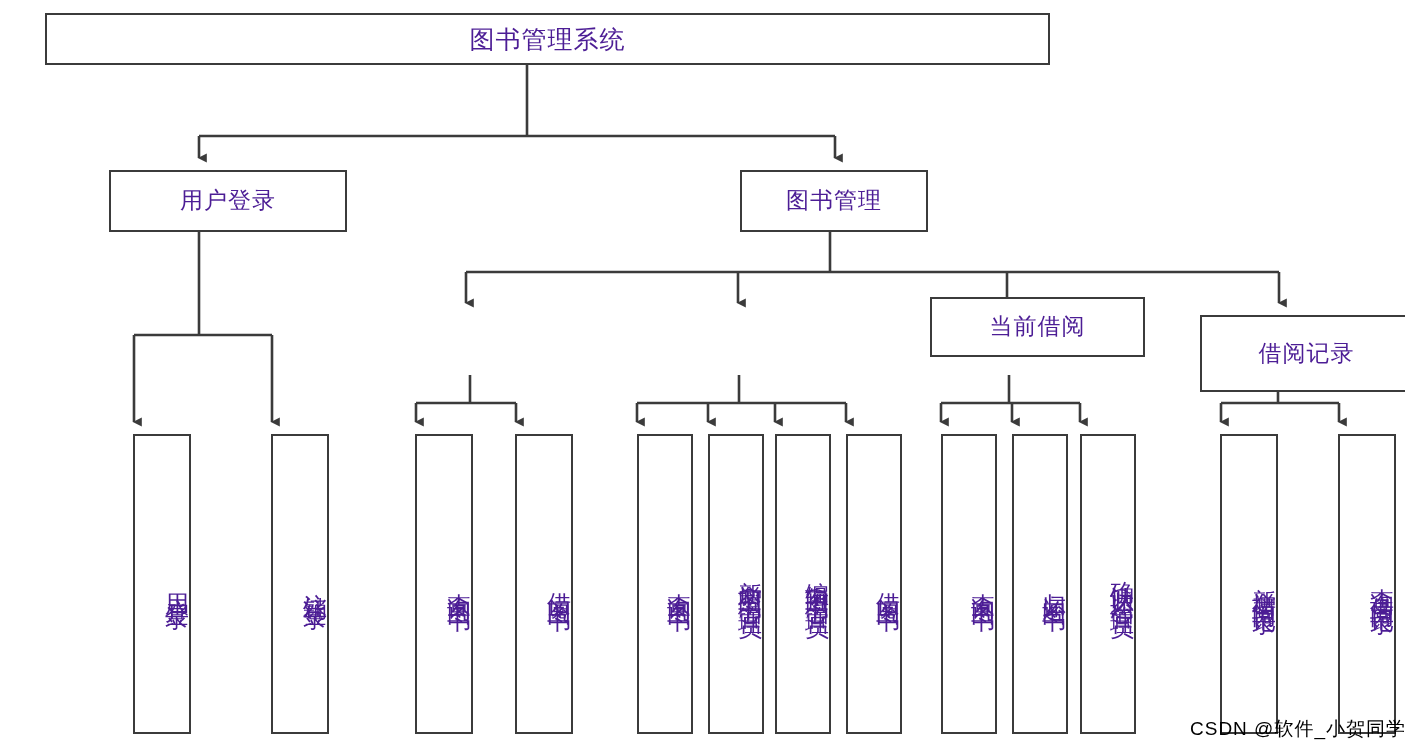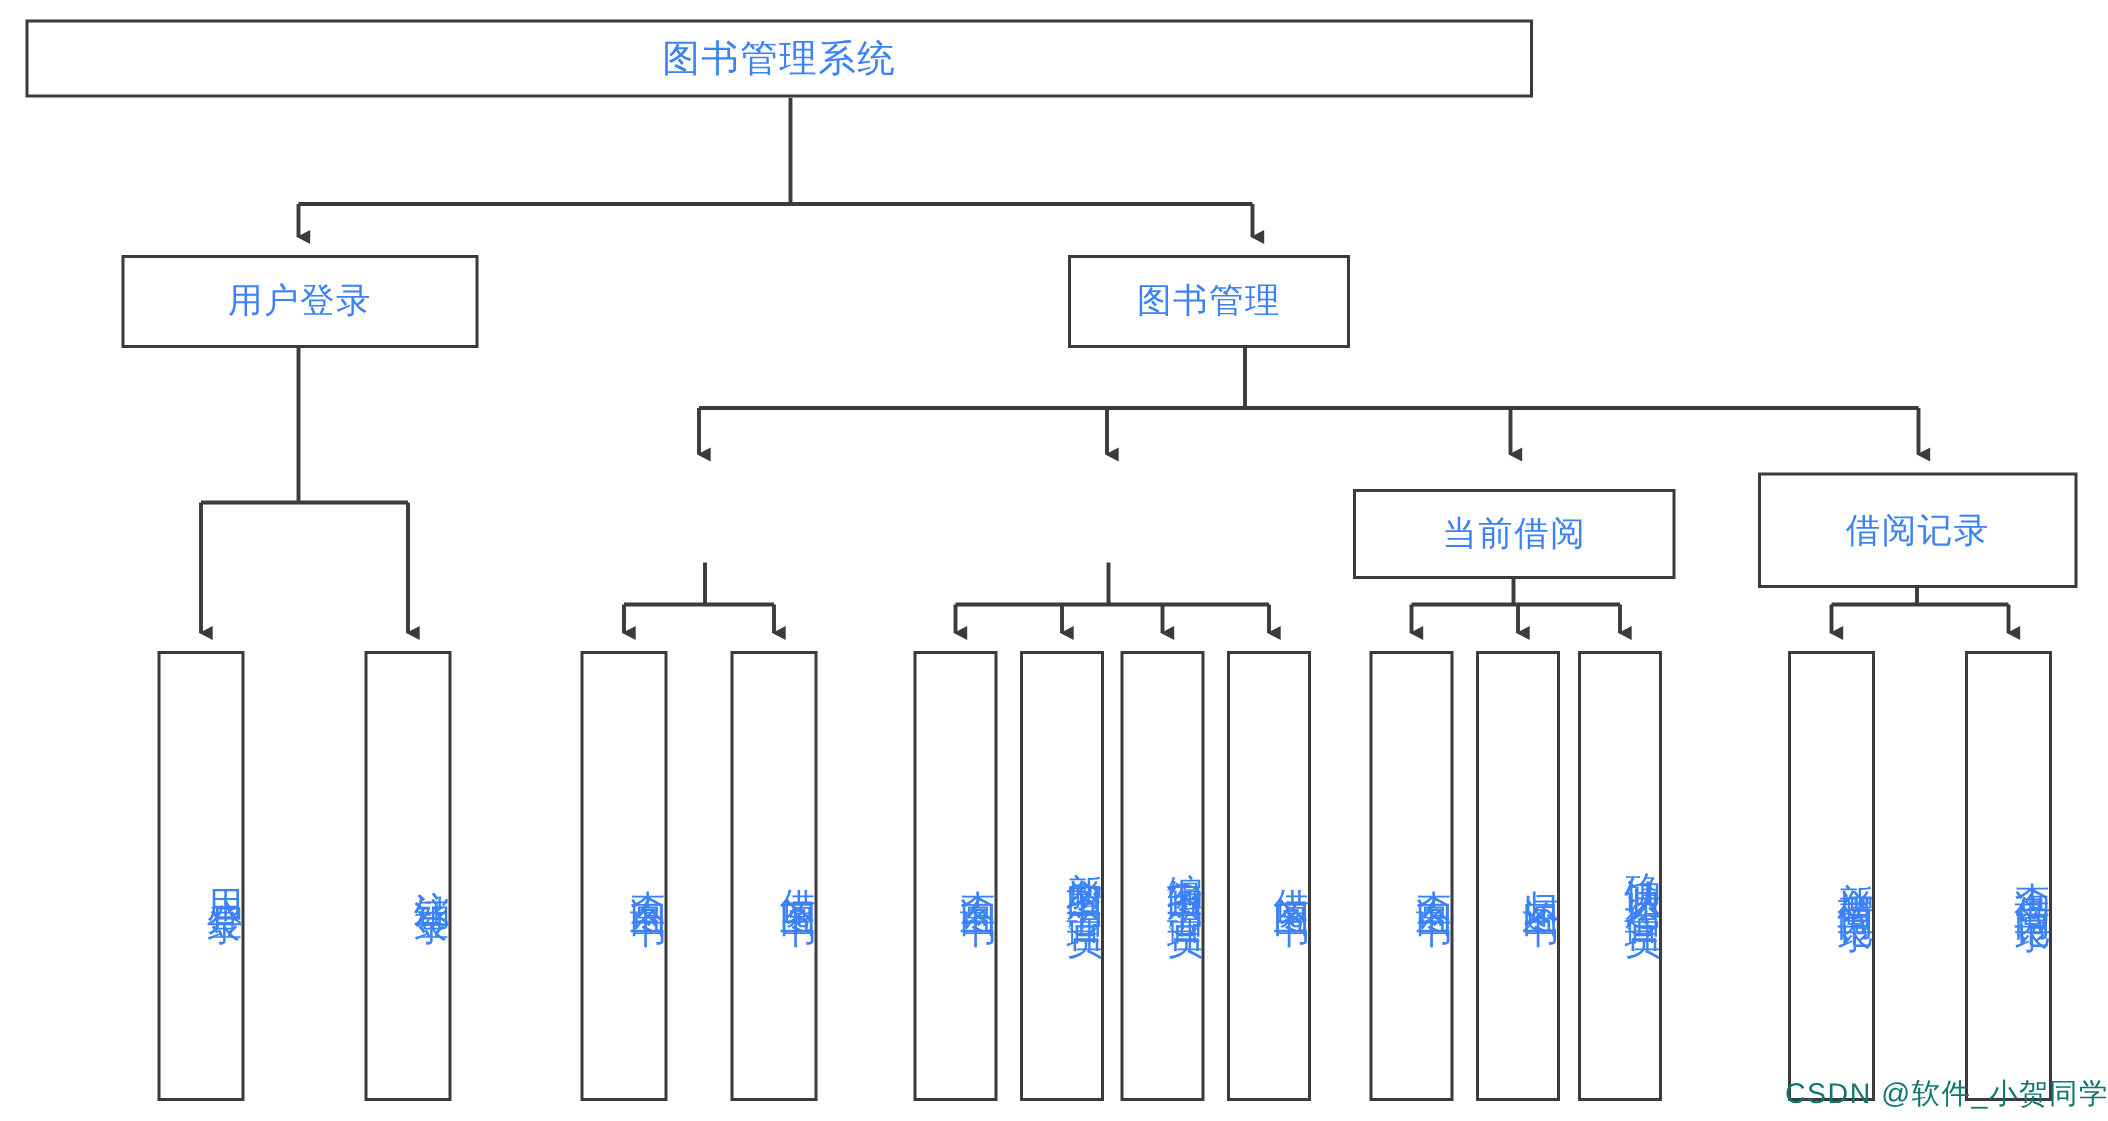--- a/index.html
+++ b/index.html
@@ -28,21 +28,22 @@
   }
   .node {
     position: absolute;
     box-sizing: border-box;
     border: 2.5px solid #3b3b3b;
     background: #ffffff;
     display: flex;
     align-items: center;
     justify-content: center;
     text-align: center;
-    color: #3b82f6;
+    color: #4c1d95;
+    margin-left: 28px;
   }
   .node.horiz {
     font-size: 23px;
     letter-spacing: 1px;
     line-height: 1.2;
   }
   .node.root {
     font-size: 25px;
   }
   .node.vert {
@@ -55,21 +56,21 @@
     padding-bottom: 8px;
     align-items: flex-start;
     justify-content: center;
   }
   .node.vert > span {
     display: block;
   }
   .watermark {
     position: absolute;
     font-size: 19px;
-    color: #0f766e;
+    color: #000000;
     letter-spacing: 1px;
     white-space: nowrap;
     user-select: none;
   }
 </style>
 </head>
 <body>
 
 <div id="canvas">
 
@@ -127,21 +128,21 @@
     <span>图书管理系统</span>
   </div>
 
   <div class="node horiz" style="left:81px; top:170px; width:238px; height:62px;">
     <span>用户登录</span>
   </div>
   <div class="node horiz" style="left:712px; top:170px; width:188px; height:62px;">
     <span>图书管理</span>
   </div>
 
-  <div class="node horiz" style="left:902px; top:326px; width:215px; height:60px;">
+  <div class="node horiz" style="left:902px; top:297px; width:215px; height:60px;">
     <span>当前借阅</span>
   </div>
   <div class="node horiz" style="left:1172px; top:315px; width:213px; height:77px;">
     <span>借阅记录</span>
   </div>
 
   <div class="node vert" style="left:105px; top:434px; width:58px; height:300px;">
     <span>用户登录</span>
   </div>
   <div class="node vert" style="left:243px; top:434px; width:58px; height:300px;">

